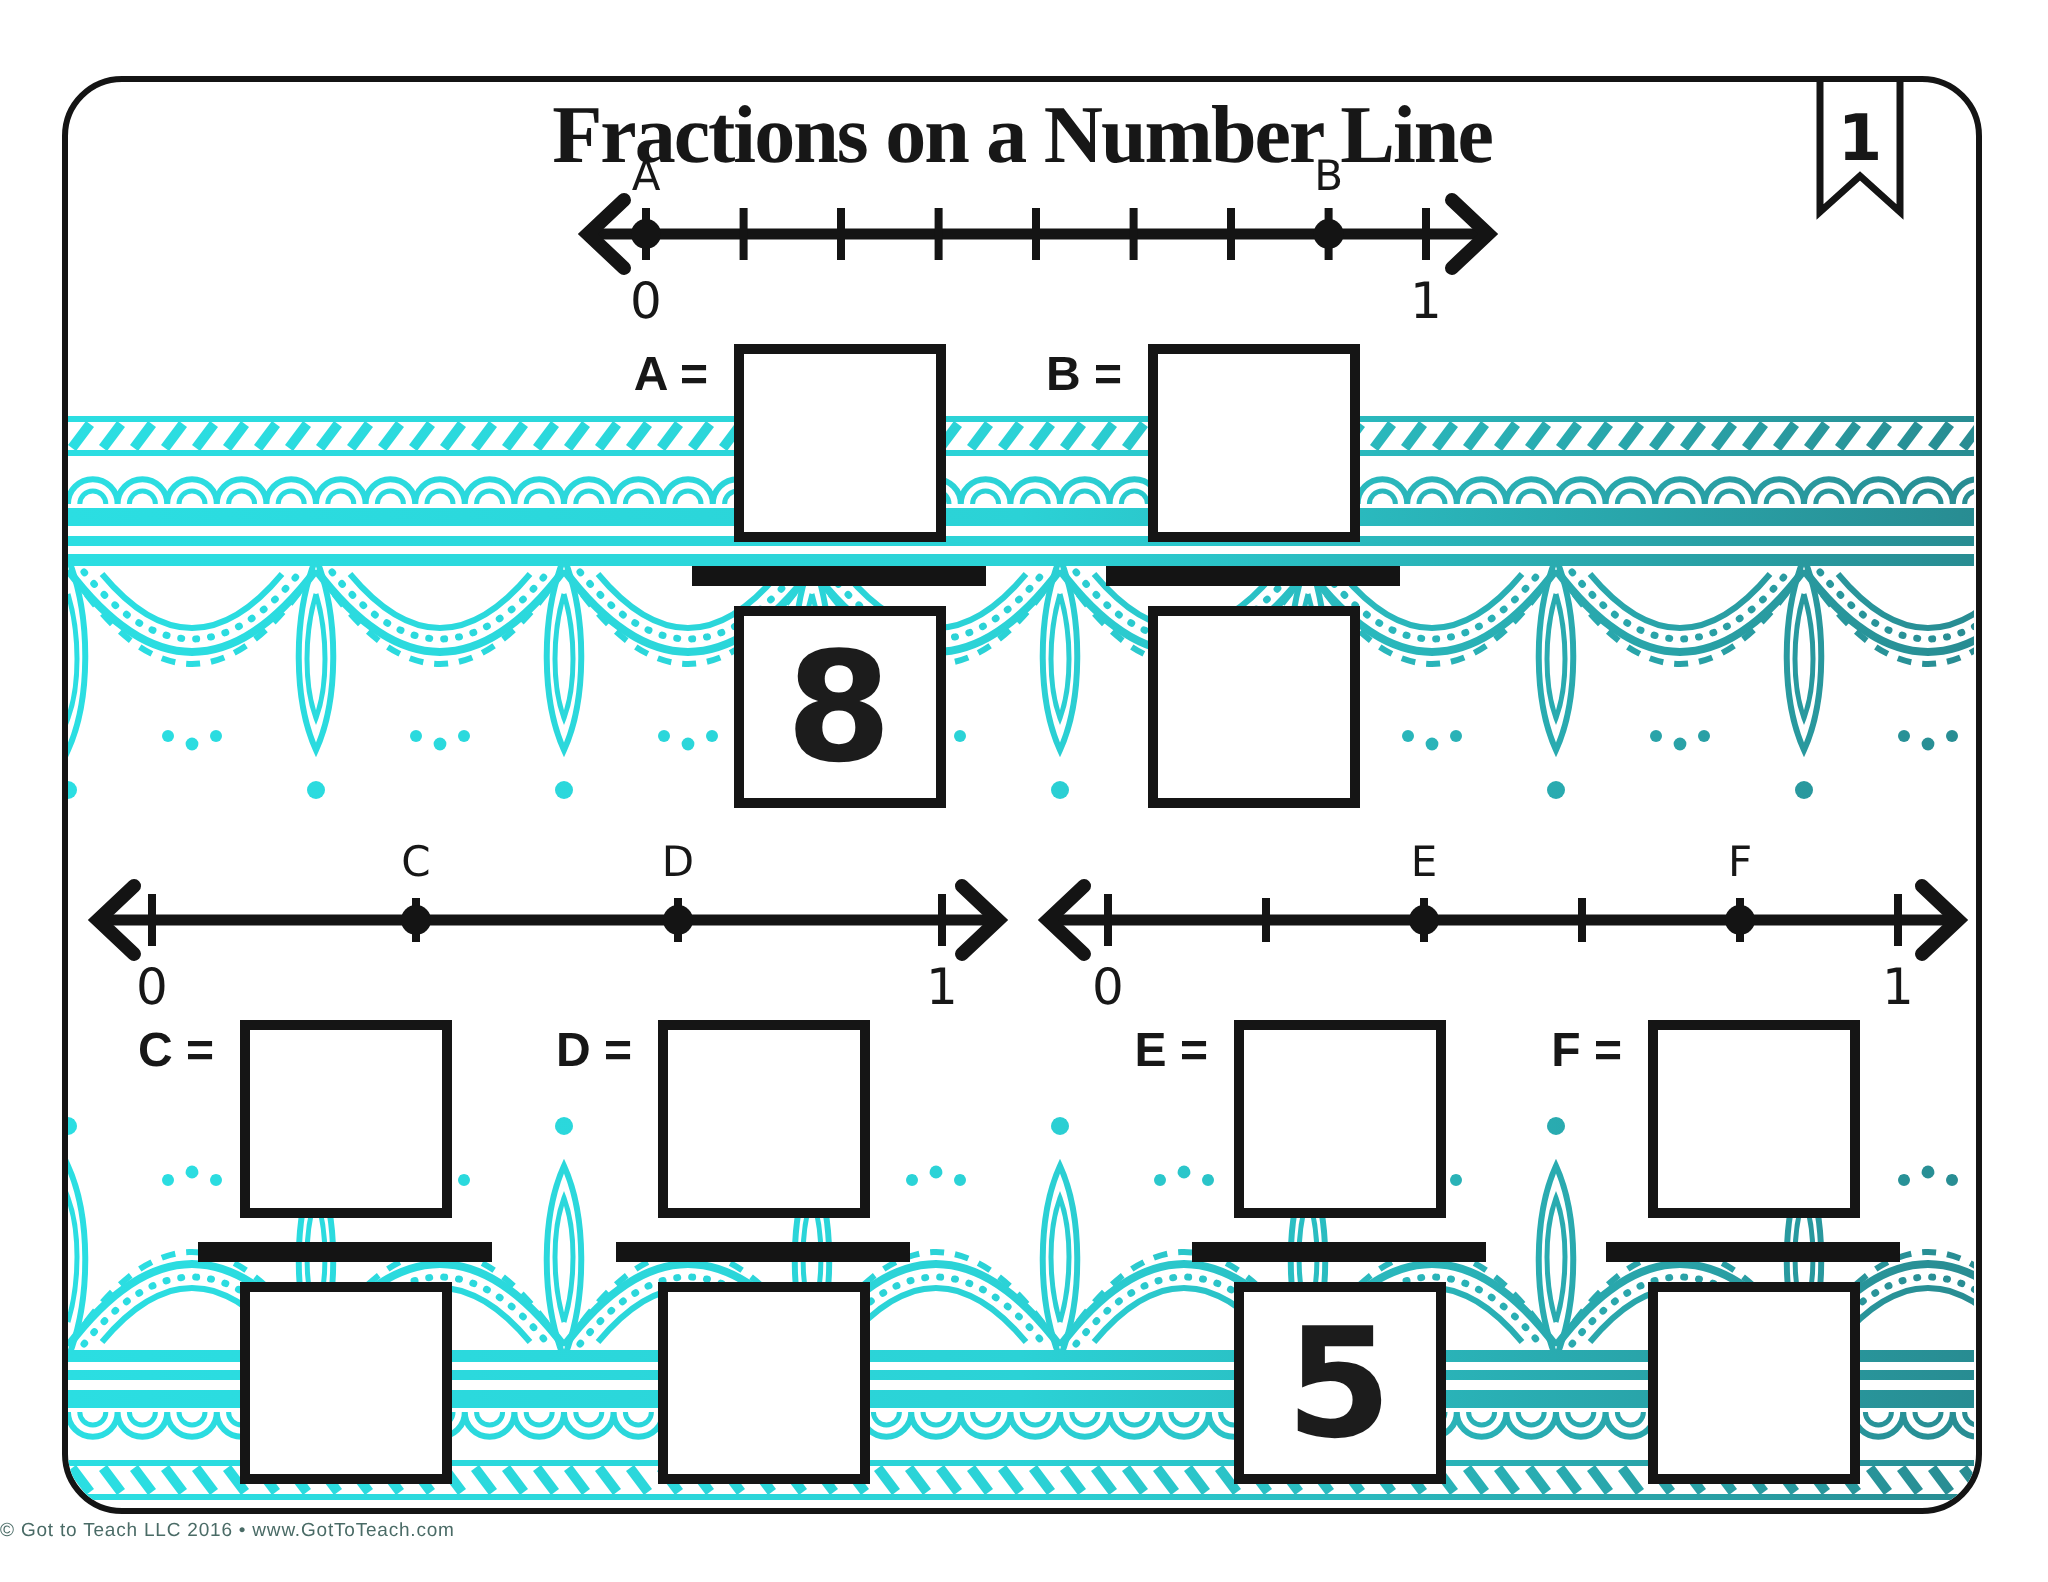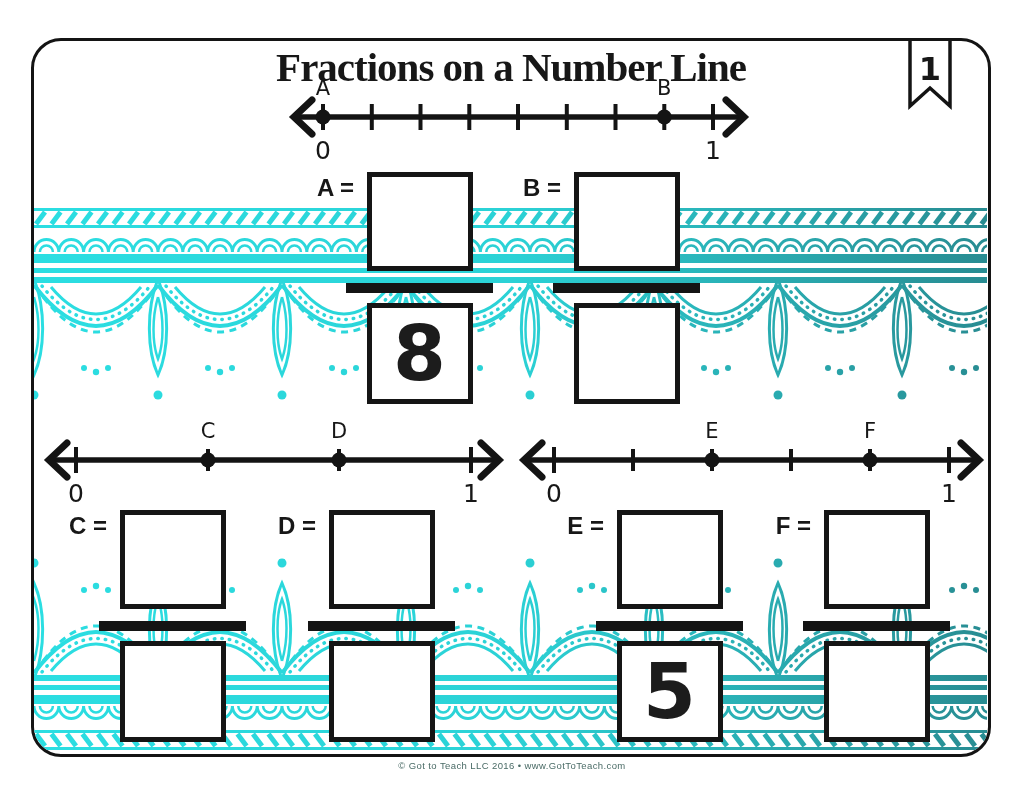--- a/index.html
+++ b/index.html
@@ -34,21 +34,21 @@
     display:flex; align-items:center; justify-content:center;
   }
   .fbox.den { height:101px; }
   .fbar { width:147px; height:10px; background:#141414; margin:12px 0 10px 0; }
   .given {
     font-size:76px; font-weight:900; color:#1c1c1c; line-height:1;
     font-family:"DejaVu Sans", sans-serif;
   }
 
   .footer {
-    position:absolute; left:0; top:760px; width:100%; text-align:center;
+    position:absolute; left:0; top:760px; width:100%; text-align:left;
     font-size:9.5px; color:#4a6b66; letter-spacing:0.4px;
   }
 
   svg text { font-family:"DejaVu Sans", sans-serif; fill:#171717; }
   .pt-letter { font-size:21px; }
   .end-num  { font-size:25px; }
 </style>
 </head>
 <body>
 

